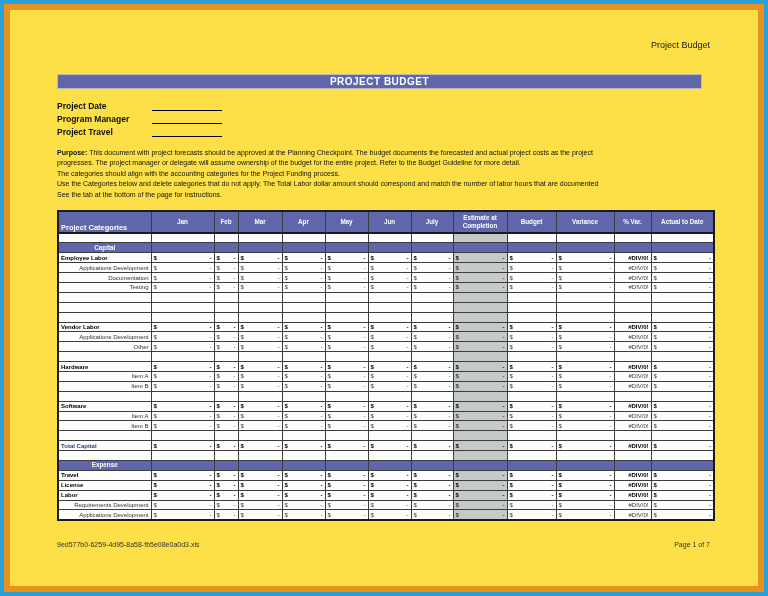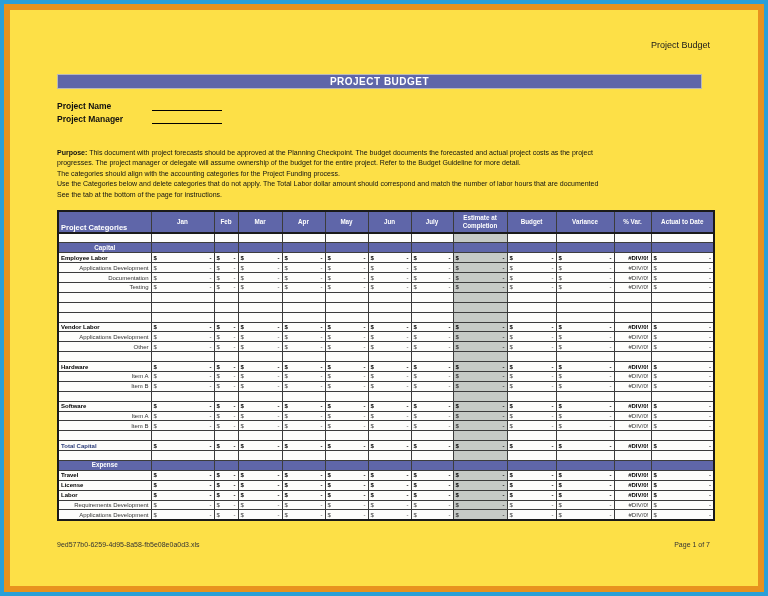--- a/index.html
+++ b/index.html
@@ -62,25 +62,29 @@
 <div class="page">
 
   <div class="doc-title">Project Budget</div>
 
   <div class="banner">
     <span>PROJECT BUDGET</span>
   </div>
 
   <div class="form">
     <div class="form-row">
-      <span class="lbl">Project Name</span>
+      <span class="lbl">Project Date</span>
       <span class="line"></span>
     </div>
     <div class="form-row">
-      <span class="lbl">Project Manager</span>
+      <span class="lbl">Program Manager</span>
+      <span class="line"></span>
+    </div>
+    <div class="form-row">
+      <span class="lbl">Project Travel</span>
       <span class="line"></span>
     </div>
   </div>
 
   <div class="purpose">
     <div><b>Purpose:</b> <span>This document with project forecasts should be approved at the Planning Checkpoint. The budget documents the forecasted and actual project costs as the project</span></div>
     <div>progresses. The project manager or delegate will assume ownership of the budget for the entire project. Refer to the Budget Guideline for more detail.</div>
     <div>The categories should align with the accounting categories for the Project Funding process.</div>
     <div>Use the Categories below and delete categories that do not apply.  The Total Labor dollar amount should correspond and match the number of labor hours that are documented</div>
     <div>See the  tab at the bottom of the page for instructions.</div>

